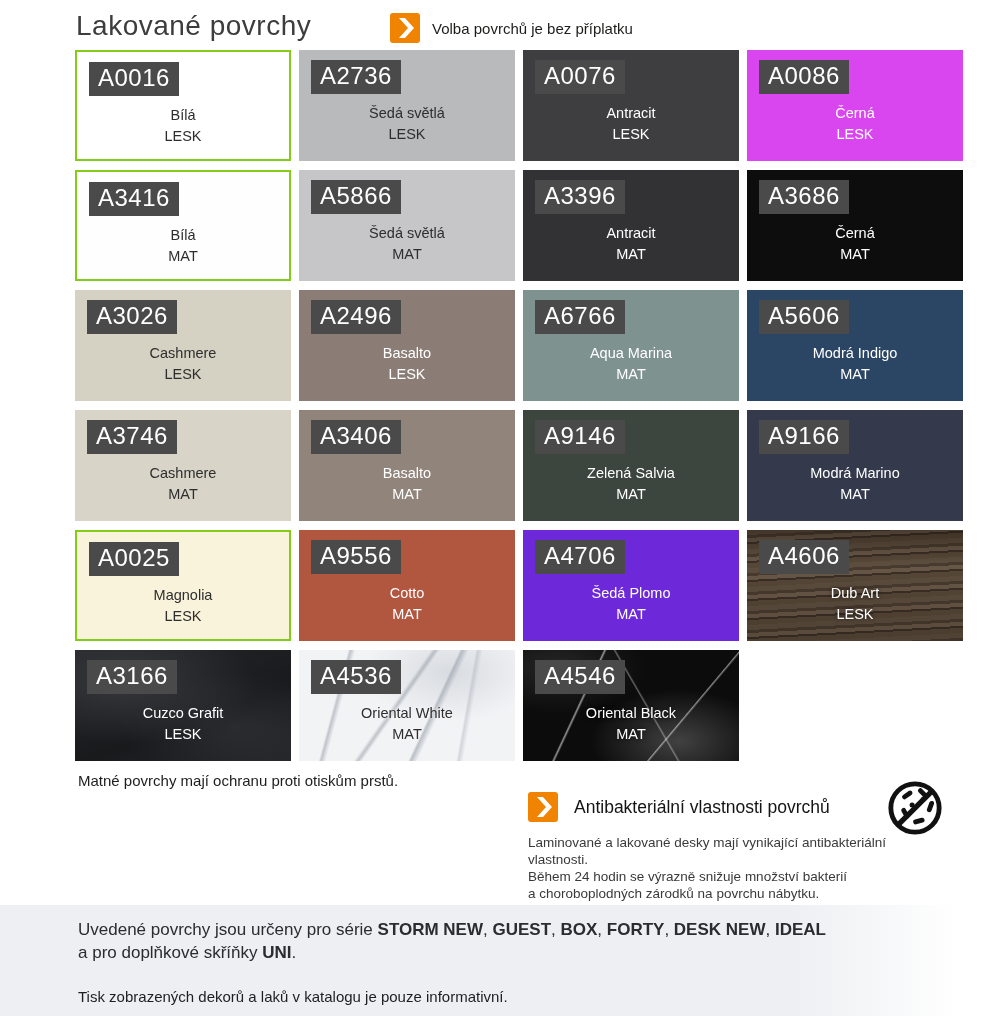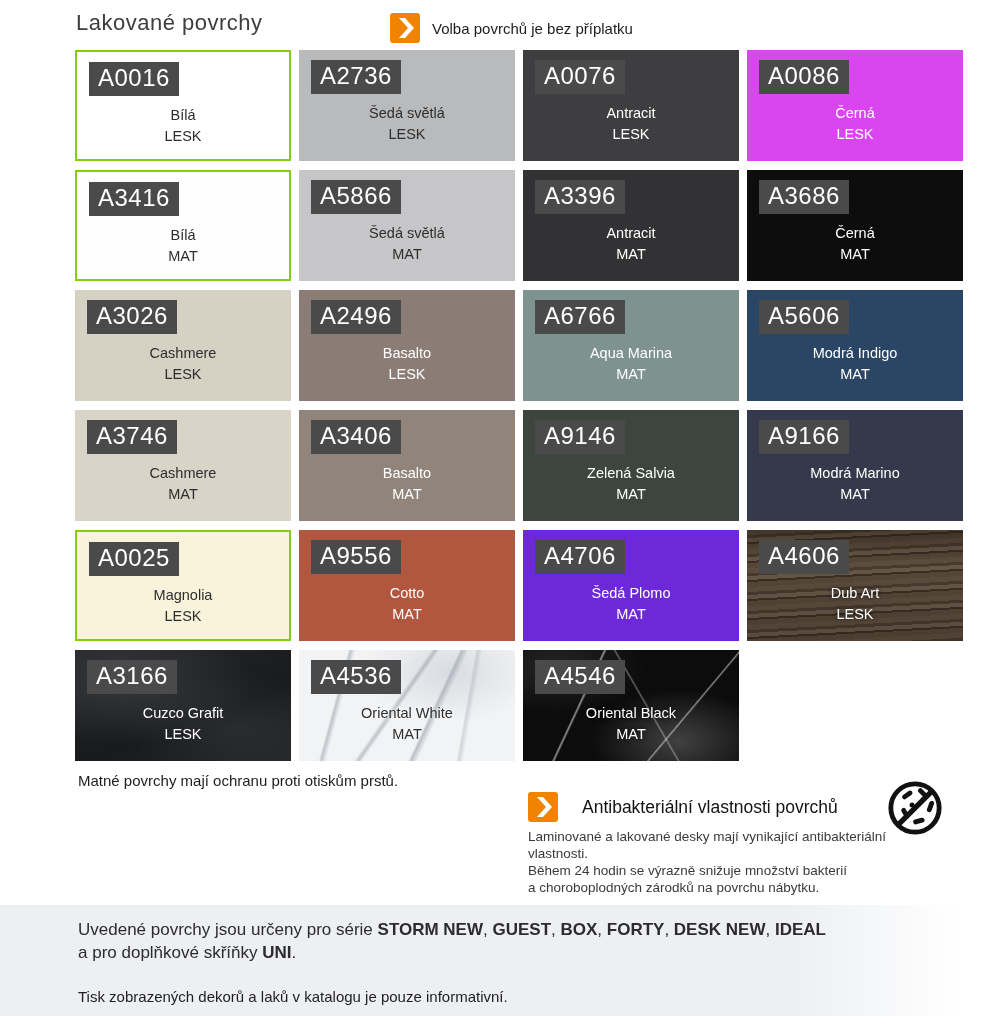--- a/index.html
+++ b/index.html
@@ -1,20 +1,20 @@
 <!DOCTYPE html>
 <html><head>
 <meta charset="utf-8">
 <style>
   html,body{margin:0;padding:0;background:#fff;}
   .page{position:relative;width:988px;height:1020px;background:#ffffff;
         font-family:"Liberation Sans",sans-serif;overflow:hidden;}
 
   
-  .title{position:absolute;left:76px;top:10px;font-size:22px;font-weight:300;
+  .title{position:absolute;left:76px;top:10px;font-size:28px;font-weight:300;
          color:#3d3d3d;letter-spacing:.5px;}
   .top-note{position:absolute;left:390px;top:13px;display:flex;align-items:center;gap:12px;}
   .arrow-box{width:30px;height:30px;border-radius:3px;display:flex;align-items:center;
              justify-content:center;flex:0 0 auto;}
   .top-note-text{font-size:15px;color:#1d1d1b;text-align:right;}
 
   
   .grid{position:absolute;left:75px;top:50px;width:888px;
         display:grid;grid-template-columns:repeat(4,216px);
         grid-auto-rows:111px;column-gap:8px;row-gap:9px;}
@@ -48,23 +48,23 @@
       linear-gradient(60deg, transparent 55%, rgba(255,255,255,.35) 55.5%, transparent 56.2%),
       linear-gradient(130deg, transparent 70%, rgba(255,255,255,.5) 70.4%, transparent 71.2%),
       radial-gradient(ellipse at 72% 82%, rgba(255,255,255,.22), transparent 40%),
       radial-gradient(ellipse at 15% 15%, rgba(255,255,255,.10), transparent 35%),
       #0c0c0d;}
   .t-marble-black .nm,.t-marble-black .fin{text-shadow:0 0 4px rgba(0,0,0,.8);}
 
   
   .fingerprint-note{position:absolute;left:78px;top:772px;font-size:15px;color:#1e1e1e;}
   .antibact{position:absolute;left:528px;top:792px;width:420px;}
-  .antibact-head{display:flex;align-items:center;gap:24px;}
+  .antibact-head{display:flex;align-items:center;gap:16px;}
   .antibact-title{font-size:17.5px;color:#141414;}
-  .antibact-body{margin-top:6px;font-size:13.5px;line-height:17px;color:#3a3a3a;white-space:pre-line;}
+  .antibact-body{margin-top:12px;font-size:13.5px;line-height:17px;color:#3a3a3a;white-space:pre-line;}
   .nobact{position:absolute;left:886px;top:779px;}
 
   
   .footer-panel{position:absolute;left:0;top:905px;width:988px;height:111px;
       background:linear-gradient(90deg,#edeff2 0%,#edeff2 80%,rgba(237,239,242,0) 97%);}
   .footer-text{position:absolute;left:78px;top:13px;font-size:17px;line-height:23px;
       color:#2b2b30;width:780px;}
   .footer-text b{font-weight:700;}
   .disclaimer{position:absolute;left:78px;top:83px;font-size:15px;color:#1e1e22;}
 </style>

